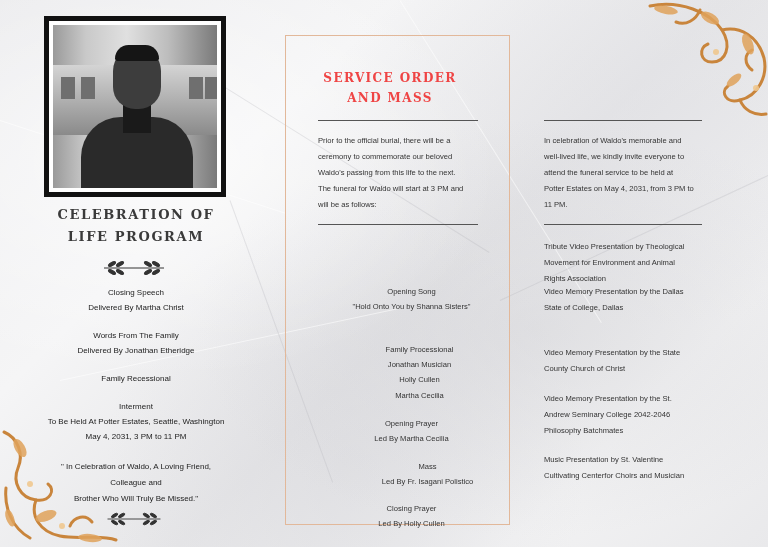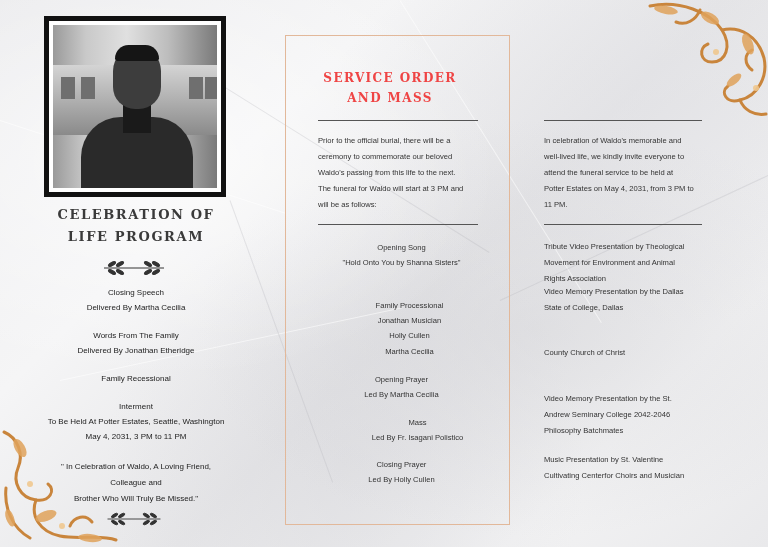--- a/index.html
+++ b/index.html
@@ -73,22 +73,22 @@
     position: absolute; left: 285px; top: 68px; width: 196px; text-align: center;
     font-family: "DejaVu Serif", serif; font-weight: bold; font-size: 12px; letter-spacing: 1.4px;
     line-height: 20px; color: #ef4444; margin-left: 7px;
   }
   .hr { position: absolute; height: 1px; background: #555; }
   .mid-intro {
     position: absolute; left: 318px; top: 133px; width: 170px;
     font-size: 7.6px; line-height: 16px; color: #333;
   }
   .mid-list {
-    position: absolute; left: 287px; width: 229px; text-align: center;
-    font-size: 7.6px; line-height: 15.2px; color: #333;
+    position: absolute; left: 297px; width: 229px; text-align: center;
+    font-size: 7.6px; line-height: 15.2px; color: #333; margin-top: 44px;
   }
 
   
   .right-text {
     position: absolute; left: 544px; width: 170px;
     font-size: 7.6px; line-height: 16px; color: #333;
   }
 
   .ornament { position: absolute; }
 </style>
@@ -171,21 +171,21 @@
     <ellipse cx="20" cy="13" rx="4" ry="1.6" transform="rotate(30 20 13)"></ellipse>
     <ellipse cx="48" cy="5" rx="4" ry="1.6" transform="rotate(30 48 5)"></ellipse>
     <ellipse cx="48" cy="13" rx="4" ry="1.6" transform="rotate(-30 48 13)"></ellipse>
     <ellipse cx="56" cy="5" rx="4" ry="1.6" transform="rotate(30 56 5)"></ellipse>
     <ellipse cx="56" cy="13" rx="4" ry="1.6" transform="rotate(-30 56 13)"></ellipse>
   </g>
 </svg>
 
 <div class="left-list" style="top:285px;">
   <div>Closing Speech</div>
-  <div>Delivered By Martha Cecilia</div>
+  <div>Delivered By Martha Christ</div>
 </div>
 <div class="left-list" style="top:328px;">
   <div>Words From The Family</div>
   <div>Delivered By Jonathan Etheridge</div>
 </div>
 <div class="left-list" style="top:371px;">
   <div>Family Recessional</div>
 </div>
 <div class="left-list" style="top:399px;">
   <div>Interment</div>
@@ -263,20 +263,21 @@
 <div class="right-text" style="top:239px;">
   <div>Tribute Video Presentation by Theological</div>
   <div>Movement for Environment and Animal</div>
   <div>Rights Association</div>
 </div>
 <div class="right-text" style="top:284px;">
   <div>Video Memory Presentation by the Dallas</div>
   <div>State of College, Dallas</div>
 </div>
 <div class="right-text" style="top:345px;">
+  <div>Video Memory Presentation by the State</div>
   <div>County Church of Christ</div>
 </div>
 <div class="right-text" style="top:391px;">
   <div>Video Memory Presentation by the St.</div>
   <div>Andrew Seminary College 2042-2046</div>
   <div>Philosophy Batchmates</div>
 </div>
 <div class="right-text" style="top:452px;">
   <div>Music Presentation by St. Valentine</div>
   <div>Cultivating Centerfor Choirs and Musician</div>

